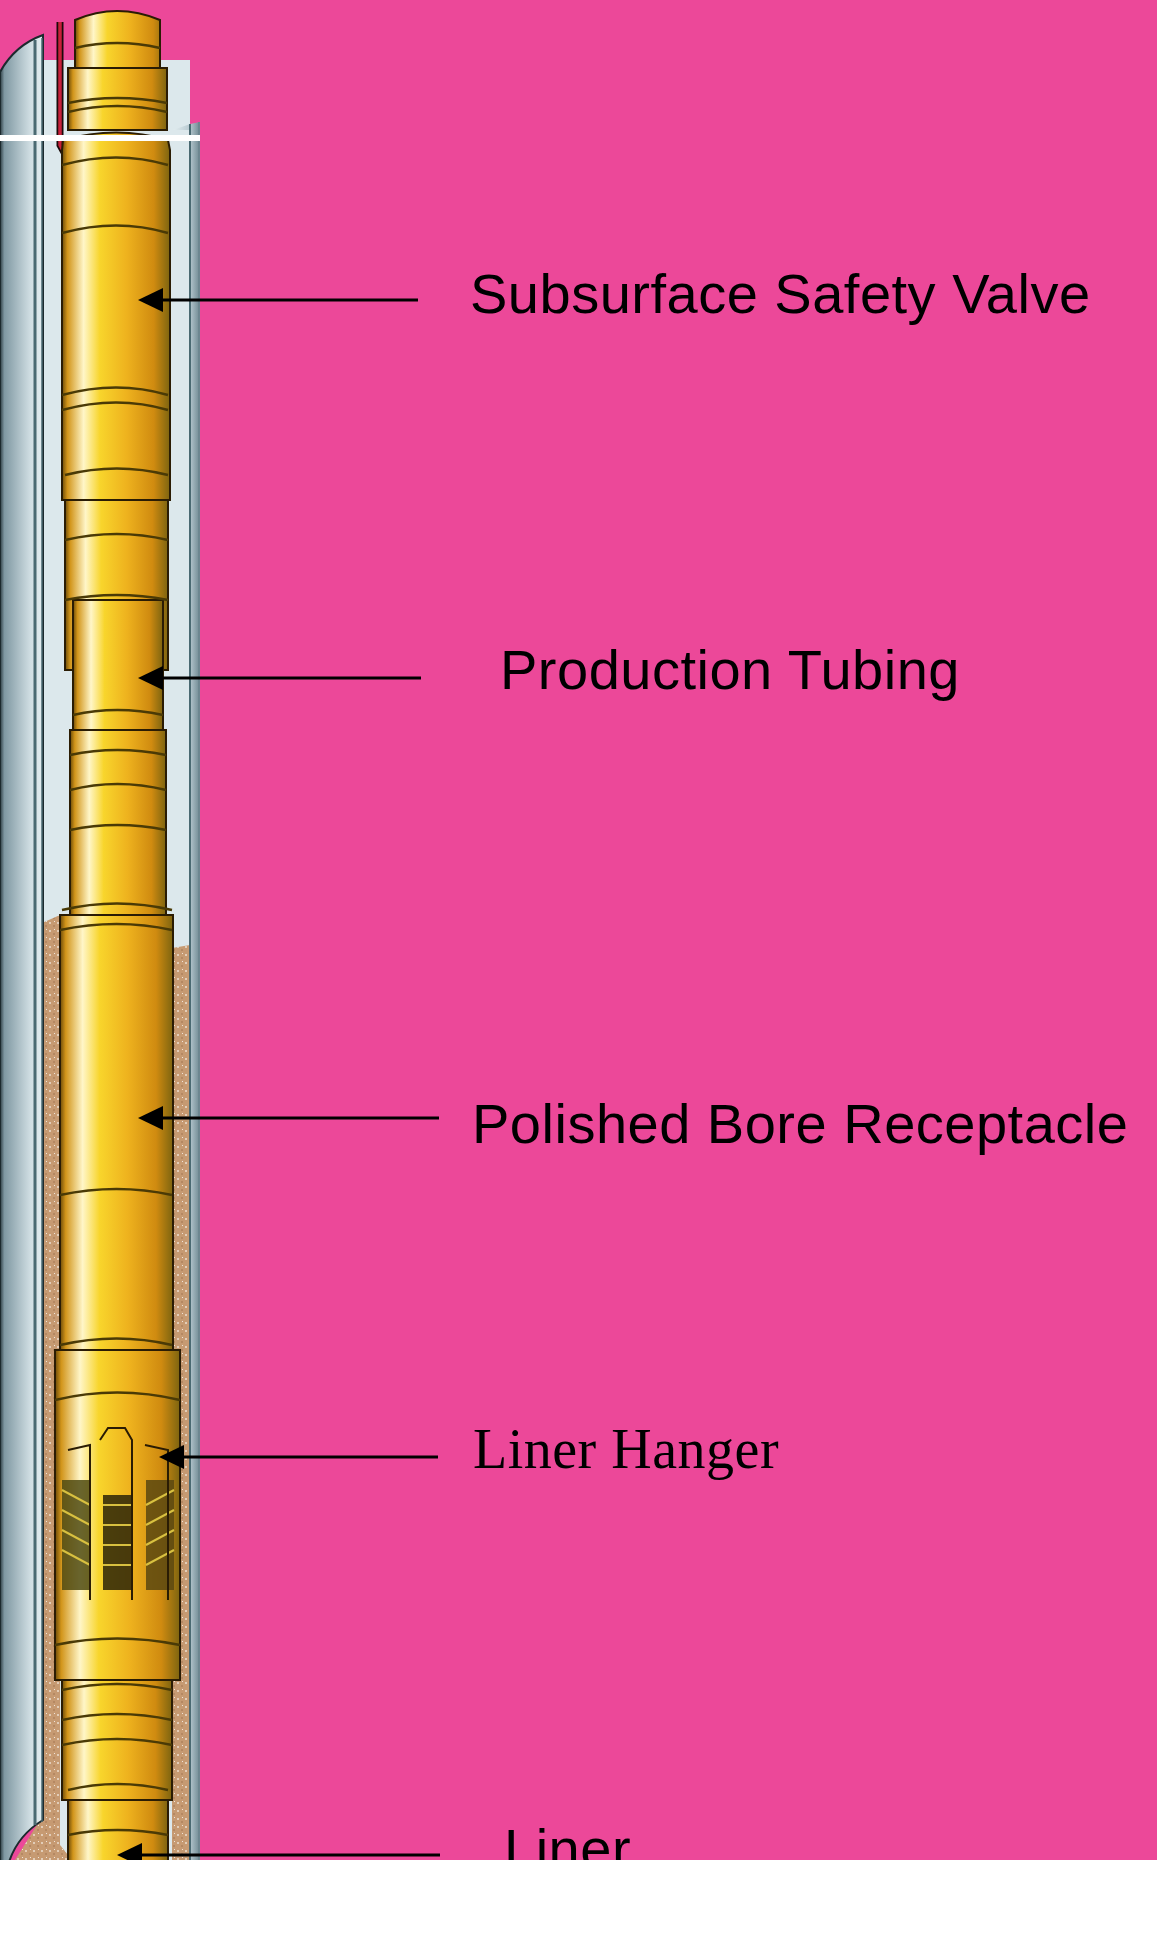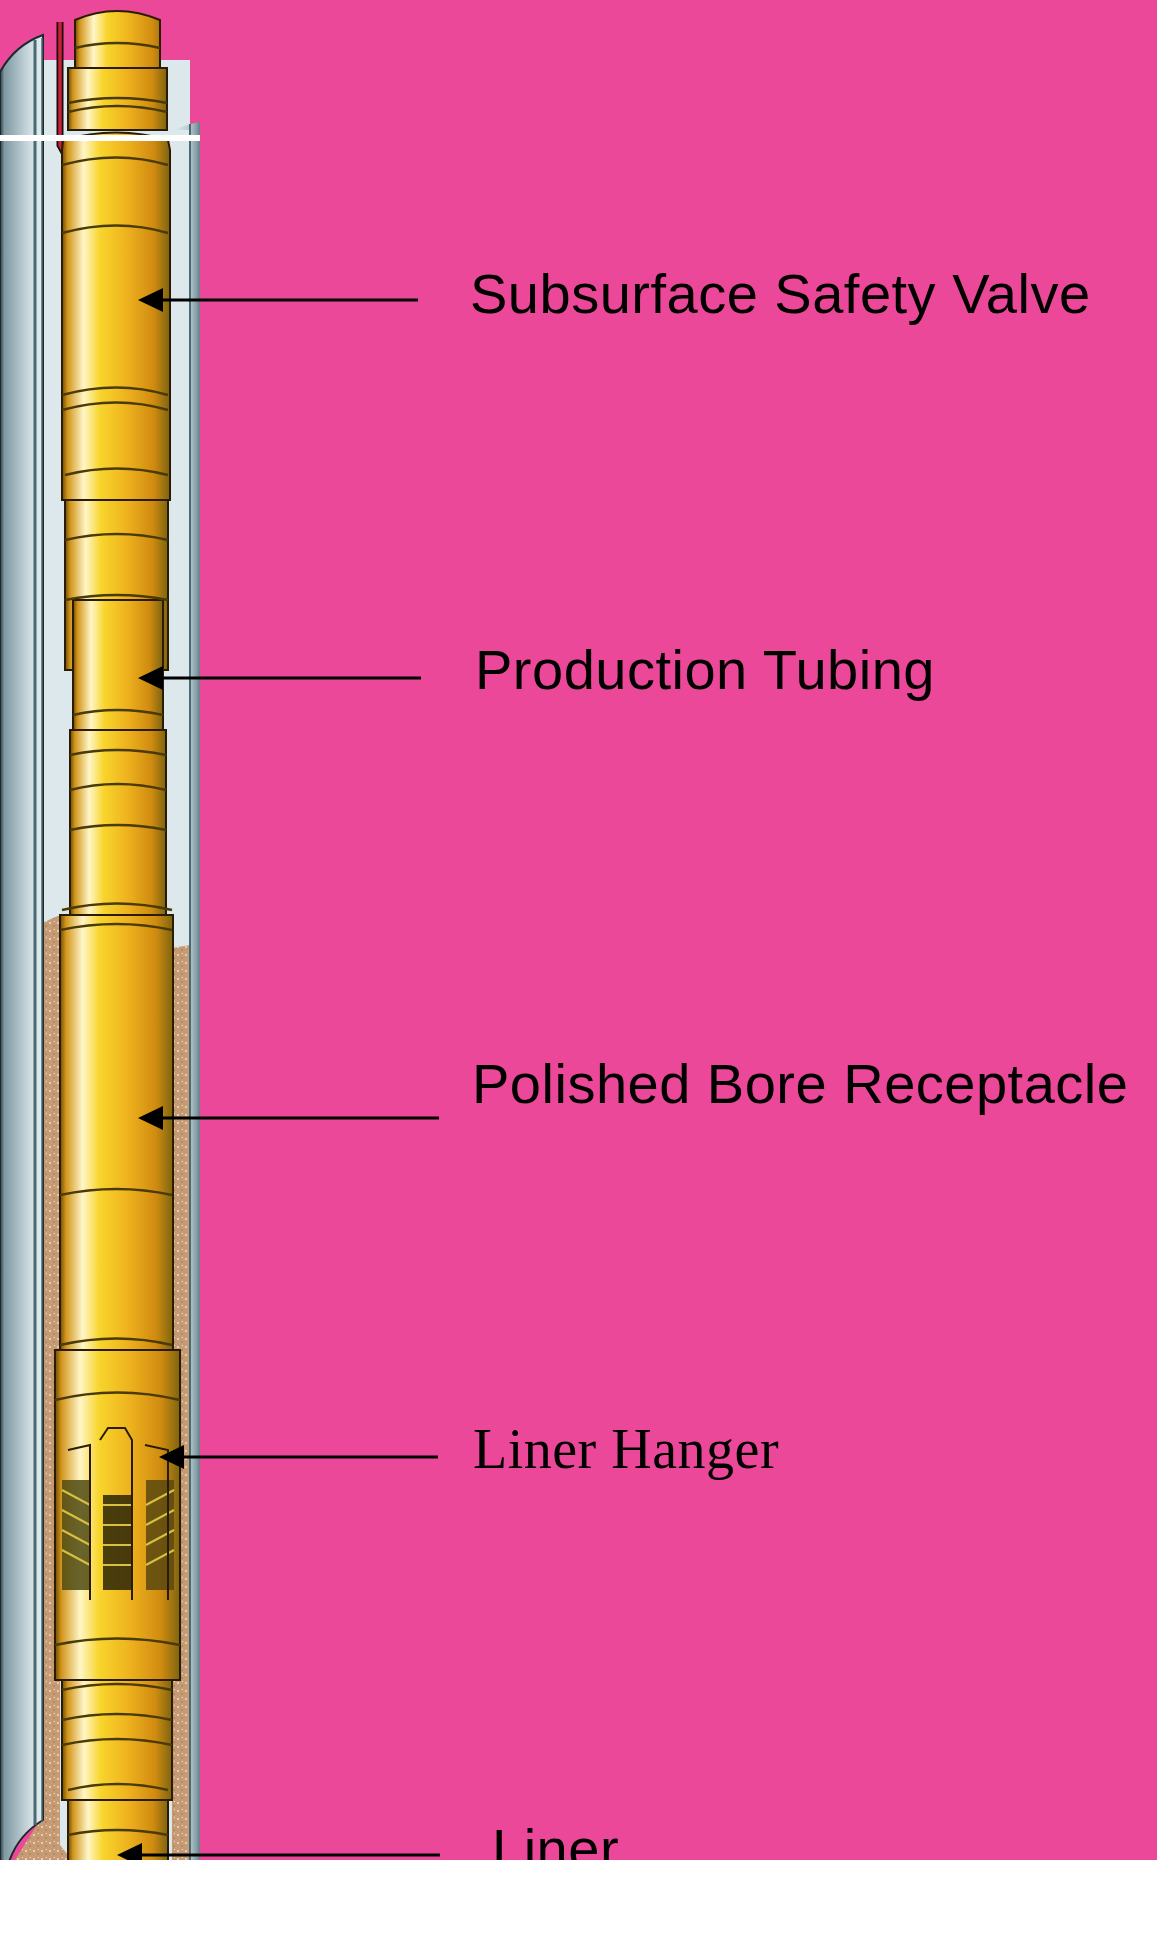--- a/index.html
+++ b/index.html
@@ -169,17 +169,17 @@
         <polygon points="159,1457 184,1445 184,1469" stroke="none"></polygon>
       </g>
       <g>
         <line x1="134" y1="1855" x2="440" y2="1855"></line>
         <polygon points="117,1855 142,1843 142,1867" stroke="none"></polygon>
       </g>
     </g>
   </svg>
 
   <div class="label" style="left:470px; top:266px;">Subsurface Safety Valve</div>
-  <div class="label" style="left:475px; top:642px;">Production Tubing</div>
-  <div class="label" style="left:472px; top:1056px;">Polished Bore Receptacle</div>
+  <div class="label" style="left:500px; top:642px;">Production Tubing</div>
+  <div class="label" style="left:472px; top:1096px;">Polished Bore Receptacle</div>
   <div class="label" style="left:473px; top:1421px;font-family:Liberation Serif, serif;">Liner Hanger</div>
-  <div class="label" style="left:492px; top:1821px;">Liner</div>
+  <div class="label" style="left:504px; top:1821px;">Liner</div>
 </div>
 
 </body></html>

